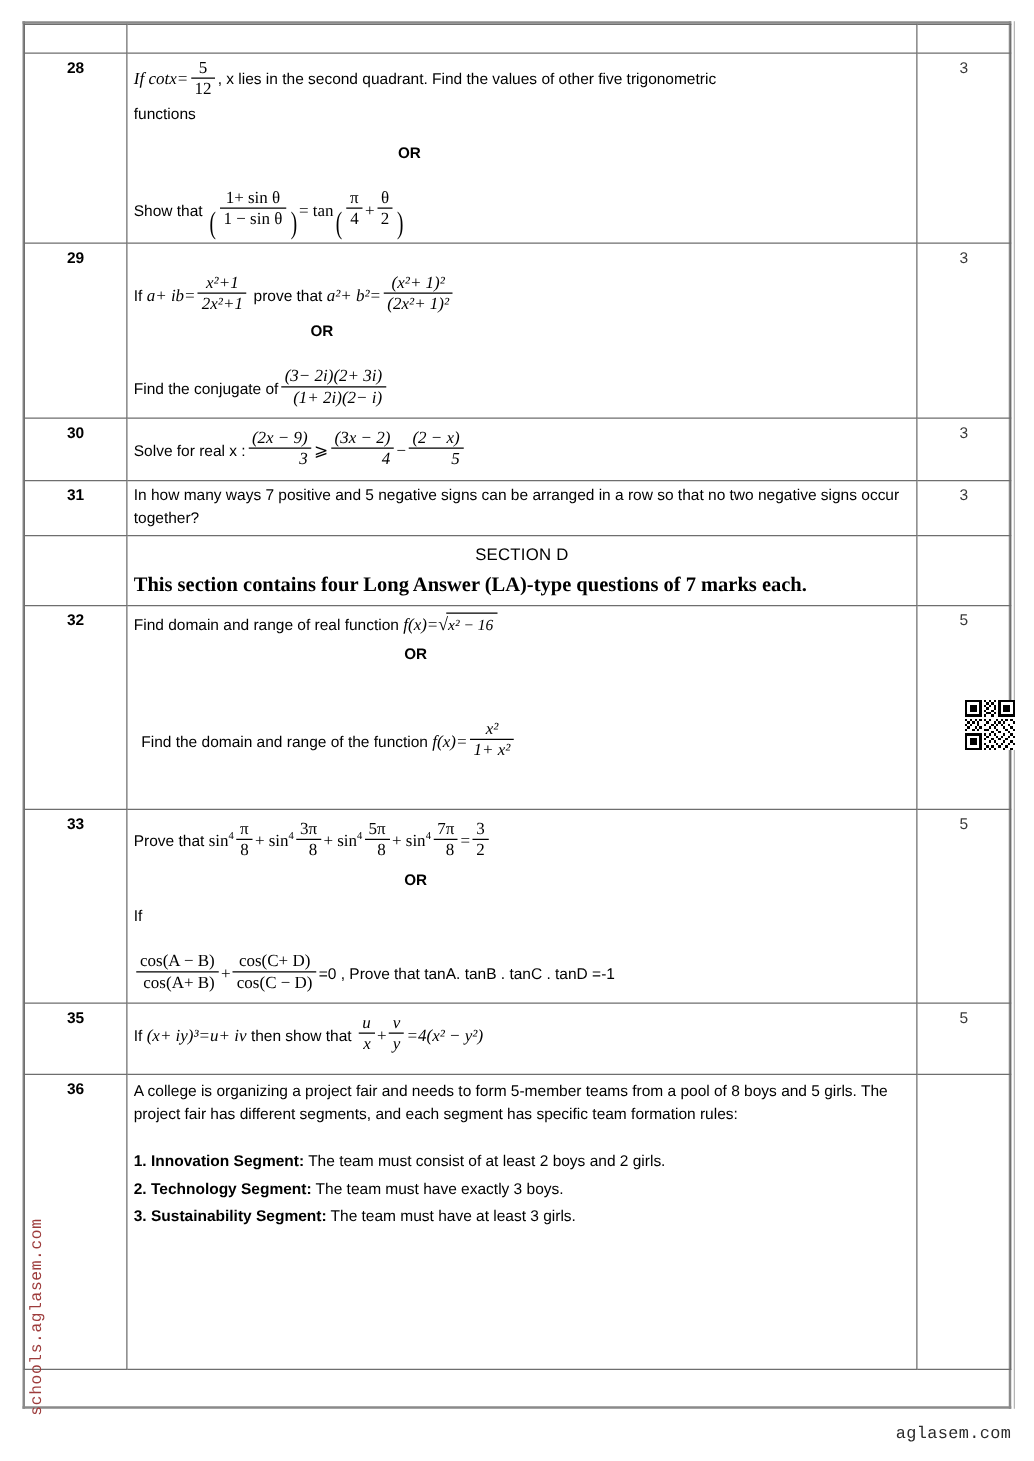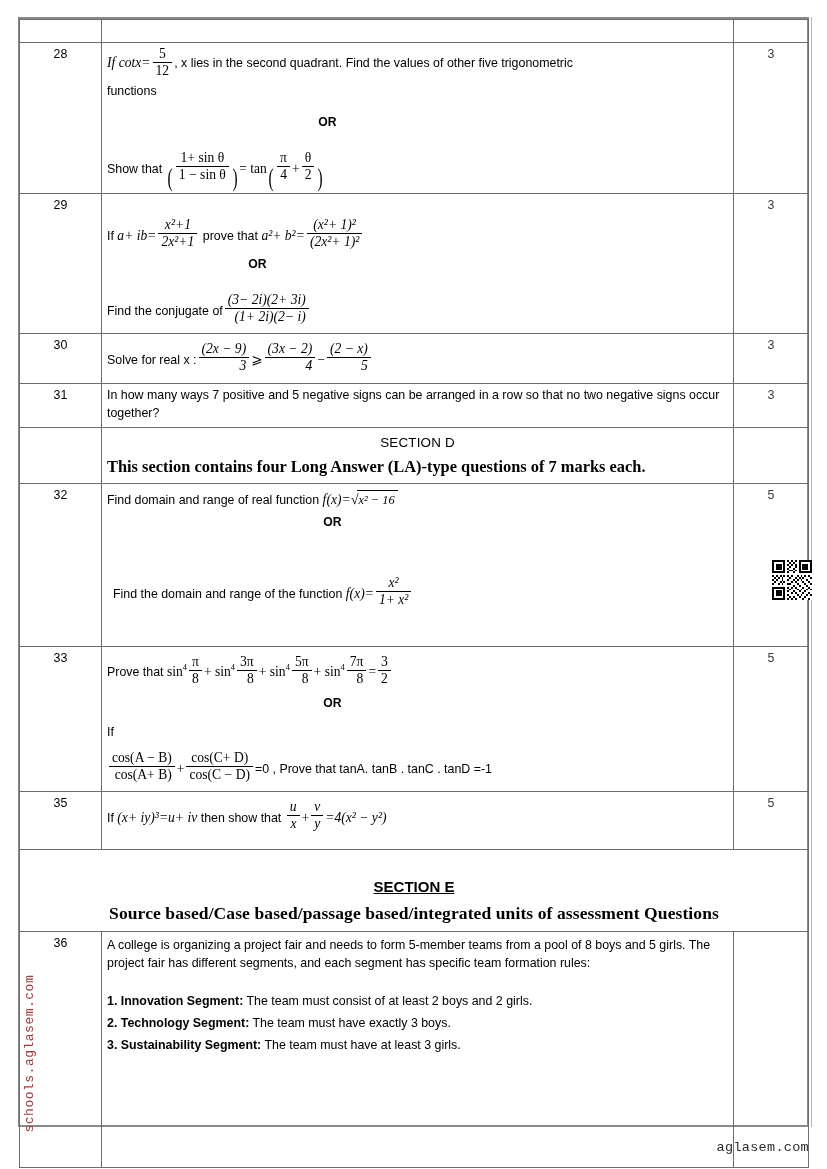--- a/index.html
+++ b/index.html
@@ -34,21 +34,21 @@
     padding:3px 5px 4px 5px;
     font-size:12.4px;
     line-height:1.45;
   }
   col.c-num{width:82px;}
   col.c-body{width:632px;}
   col.c-mark{width:75px;}
 
   td.num{
     text-align:center;
-    font-weight:normal;
+    font-weight:bold;
     font-size:12.6px;
     padding-top:5px;
   }
   td.mark{
     text-align:center;
     font-size:13px;
     color:#3a3a3a;
     padding-top:5px;
   }
   td.body{padding-left:8px;}
@@ -239,47 +239,41 @@
       <tr>
         <td class="num">33</td>
         <td class="body">
           <div class="line" style="margin-top:4px;">
             <span>Prove that</span>
             <span class="mr inlw">sin<span class="supidx">4</span><span class="frac"><span class="nu mr">π</span><span class="de mr">8</span></span>+ sin<span class="supidx">4</span><span class="frac"><span class="nu mr">3π</span><span class="de mr">8</span></span>+ sin<span class="supidx">4</span><span class="frac"><span class="nu mr">5π</span><span class="de mr">8</span></span>+ sin<span class="supidx">4</span><span class="frac"><span class="nu mr">7π</span><span class="de mr">8</span></span>=<span class="frac"><span class="nu mr">3</span><span class="de mr">2</span></span></span>
           </div>
           <div class="or-tight" style="padding-right:170px;margin-top:8px;">OR</div>
           <div class="gap-s"></div>
           <div class="line">If</div>
-          <div class="line" style="margin-top:8px;">
+          <div class="line" style="margin-top:18px;">
             <span class="frac"><span class="nu mr">cos(A − B)</span><span class="de mr">cos(A+ B)</span></span><span class="mr">+</span><span class="frac"><span class="nu mr">cos(C+ D)</span><span class="de mr">cos(C − D)</span></span><span>=0 , Prove that tanA. tanB . tanC . tanD =-1</span>
           </div>
         </td>
         <td class="mark">5</td>
       </tr>
 
 
       <tr>
         <td class="num">35</td>
         <td class="body">
           <div class="line" style="margin-top:4px;padding-bottom:8px;">
             <span>If</span>
             <span class="m">(x+ iy)³=u+ iv</span>
             <span>then show that</span>
             <span class="frac"><span class="nu m">u</span><span class="de m">x</span></span><span class="mr">+</span><span class="frac"><span class="nu m">v</span><span class="de m">y</span></span><span class="m">=4(x² − y²)</span>
           </div>
         </td>
         <td class="mark">5</td>
       </tr>
 
-      <tr>
-        <td colspan="3" style="padding:0 6px 2px 6px;">
-          <div class="sec-e-title">SECTION E</div>
-          <div class="sec-e-sub">Source based/Case based/passage based/integrated units of assessment Questions</div>
-        </td>
-      </tr>
 
       <tr>
         <td class="num">36</td>
         <td class="body" style="height:228px;">
           <div class="line" style="margin-top:2px;">A college is organizing a project fair and needs to form 5-member teams from a pool of 8 boys and 5 girls. The project fair has different segments, and each segment has specific team formation rules:</div>
           <div class="gap-m"></div>
           <div class="line"><span class="bold">1. Innovation Segment:</span><span> The team must consist of at least 2 boys and 2 girls.</span></div>
           <div class="line"><span class="bold">2. Technology Segment:</span><span> The team must have exactly 3 boys.</span></div>
           <div class="line"><span class="bold">3. Sustainability Segment:</span><span> The team must have at least 3 girls.</span></div>
         </td>

